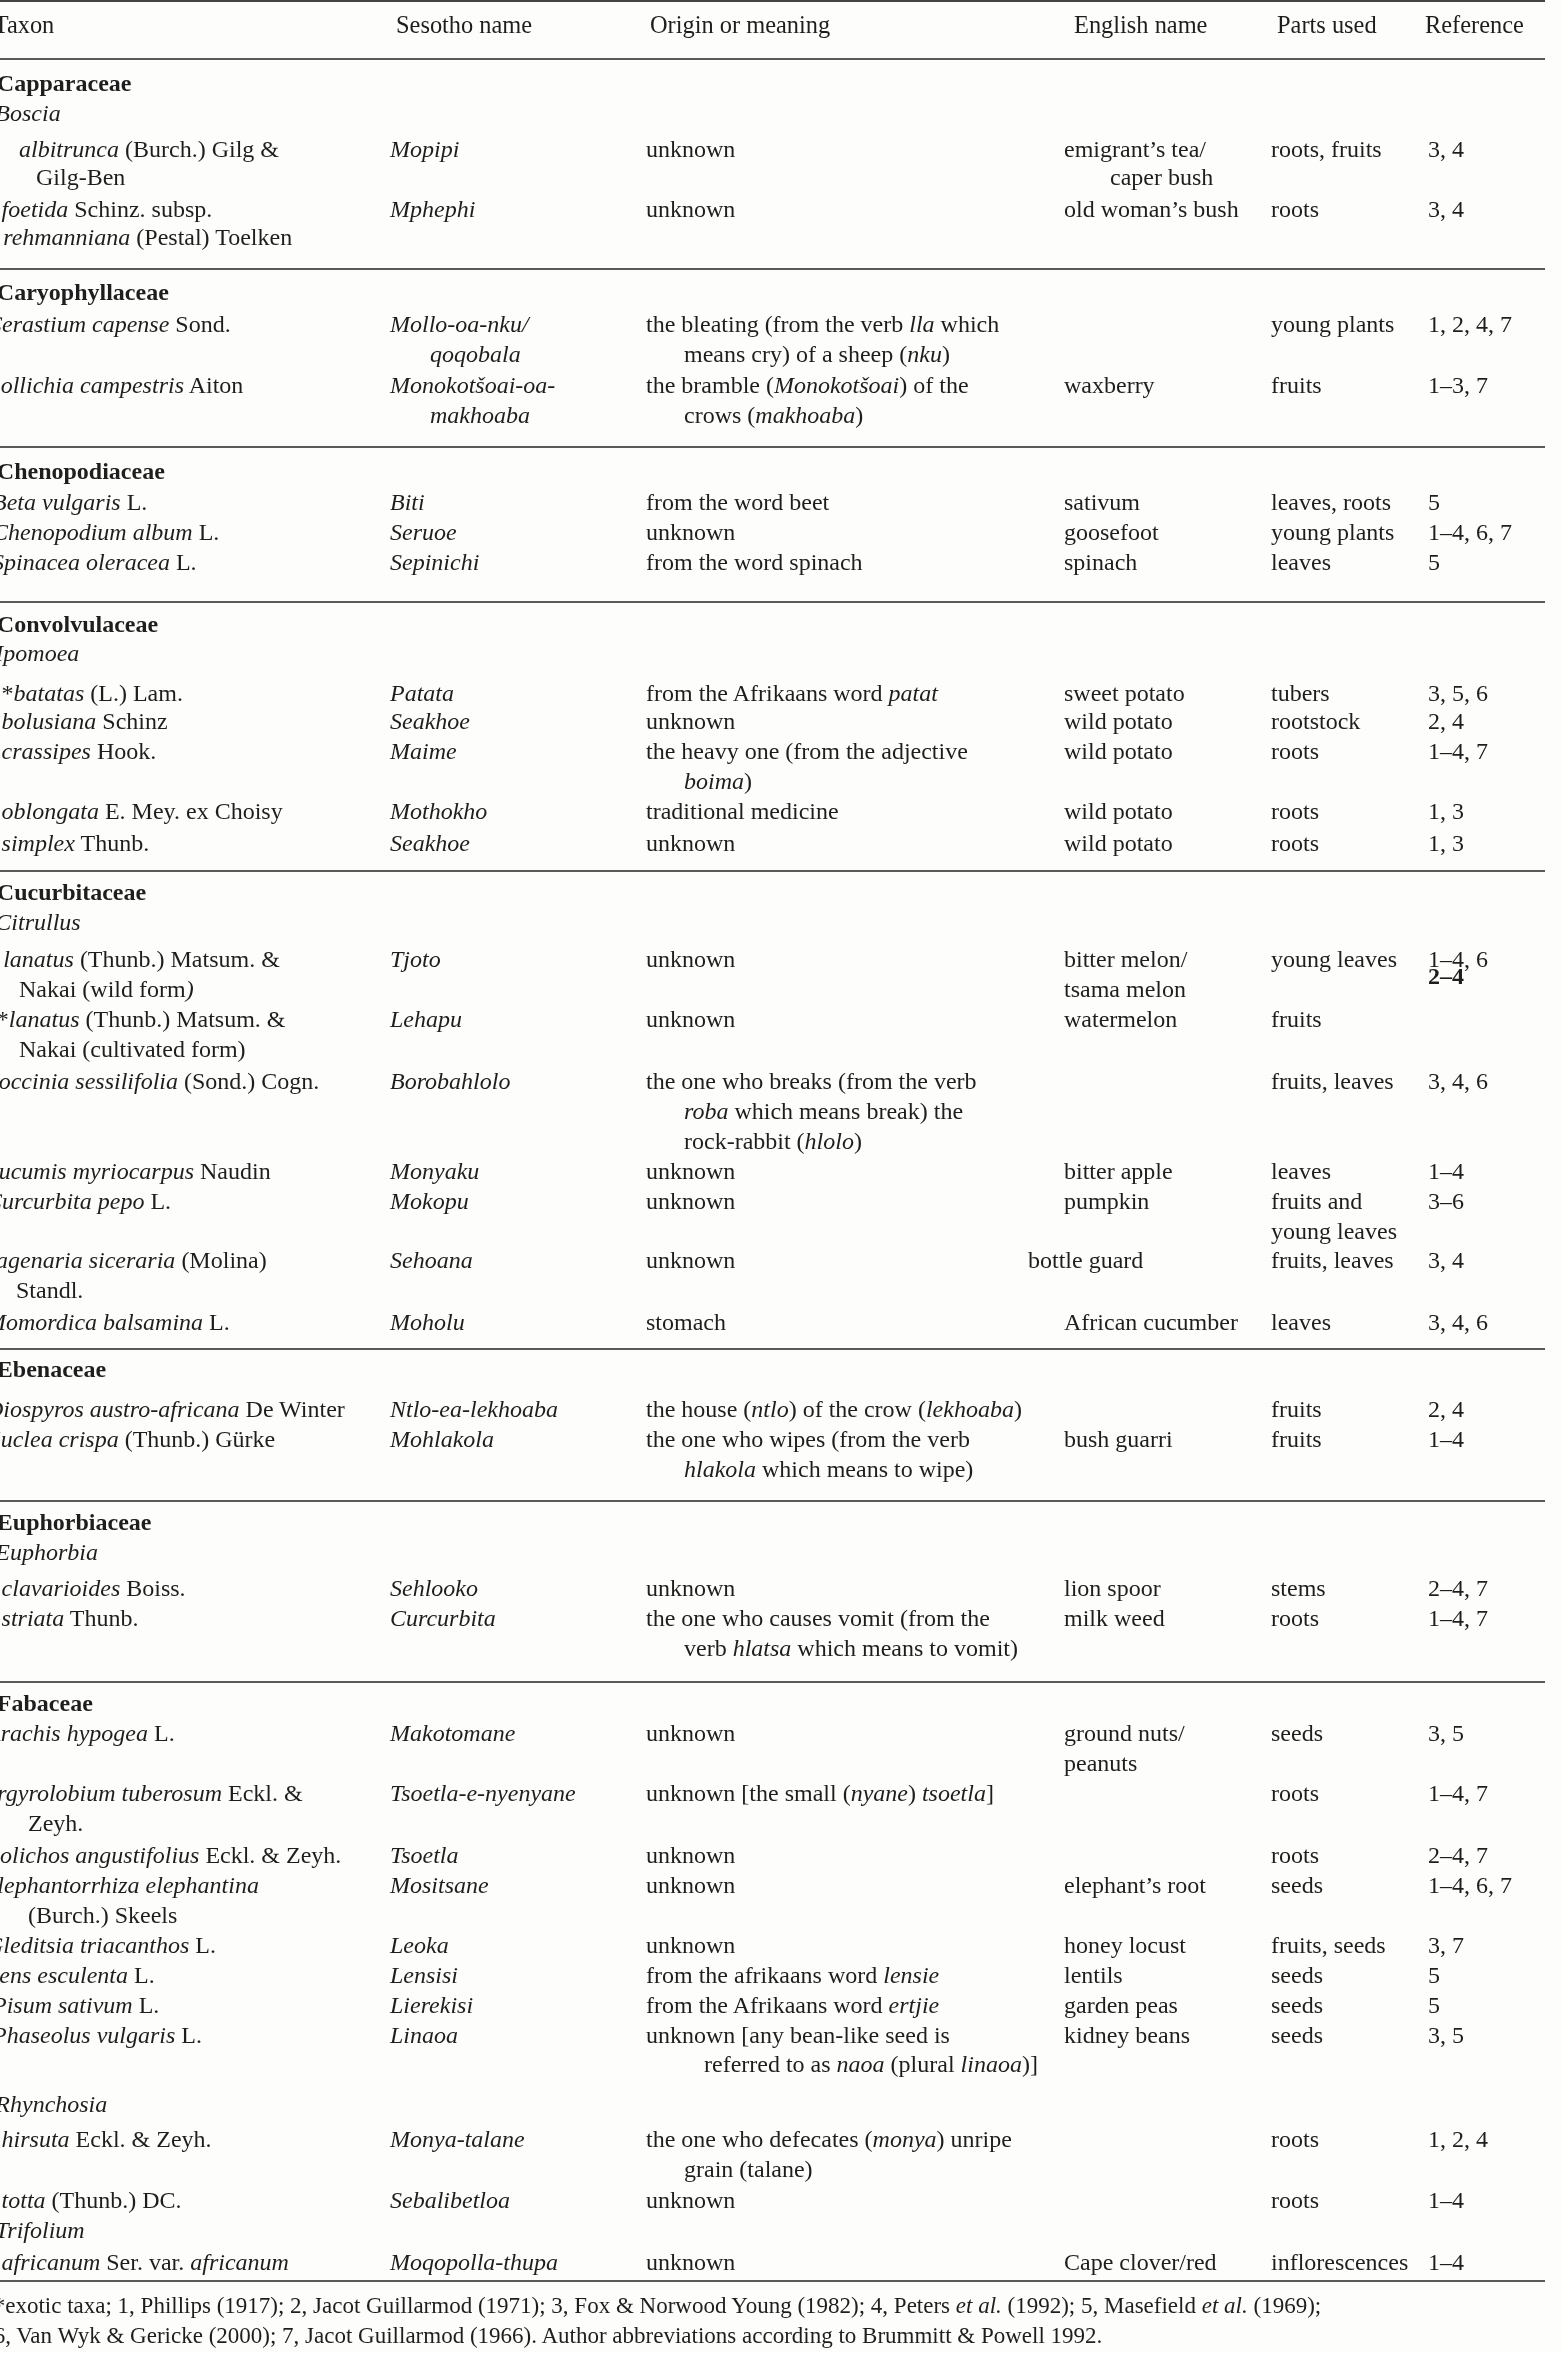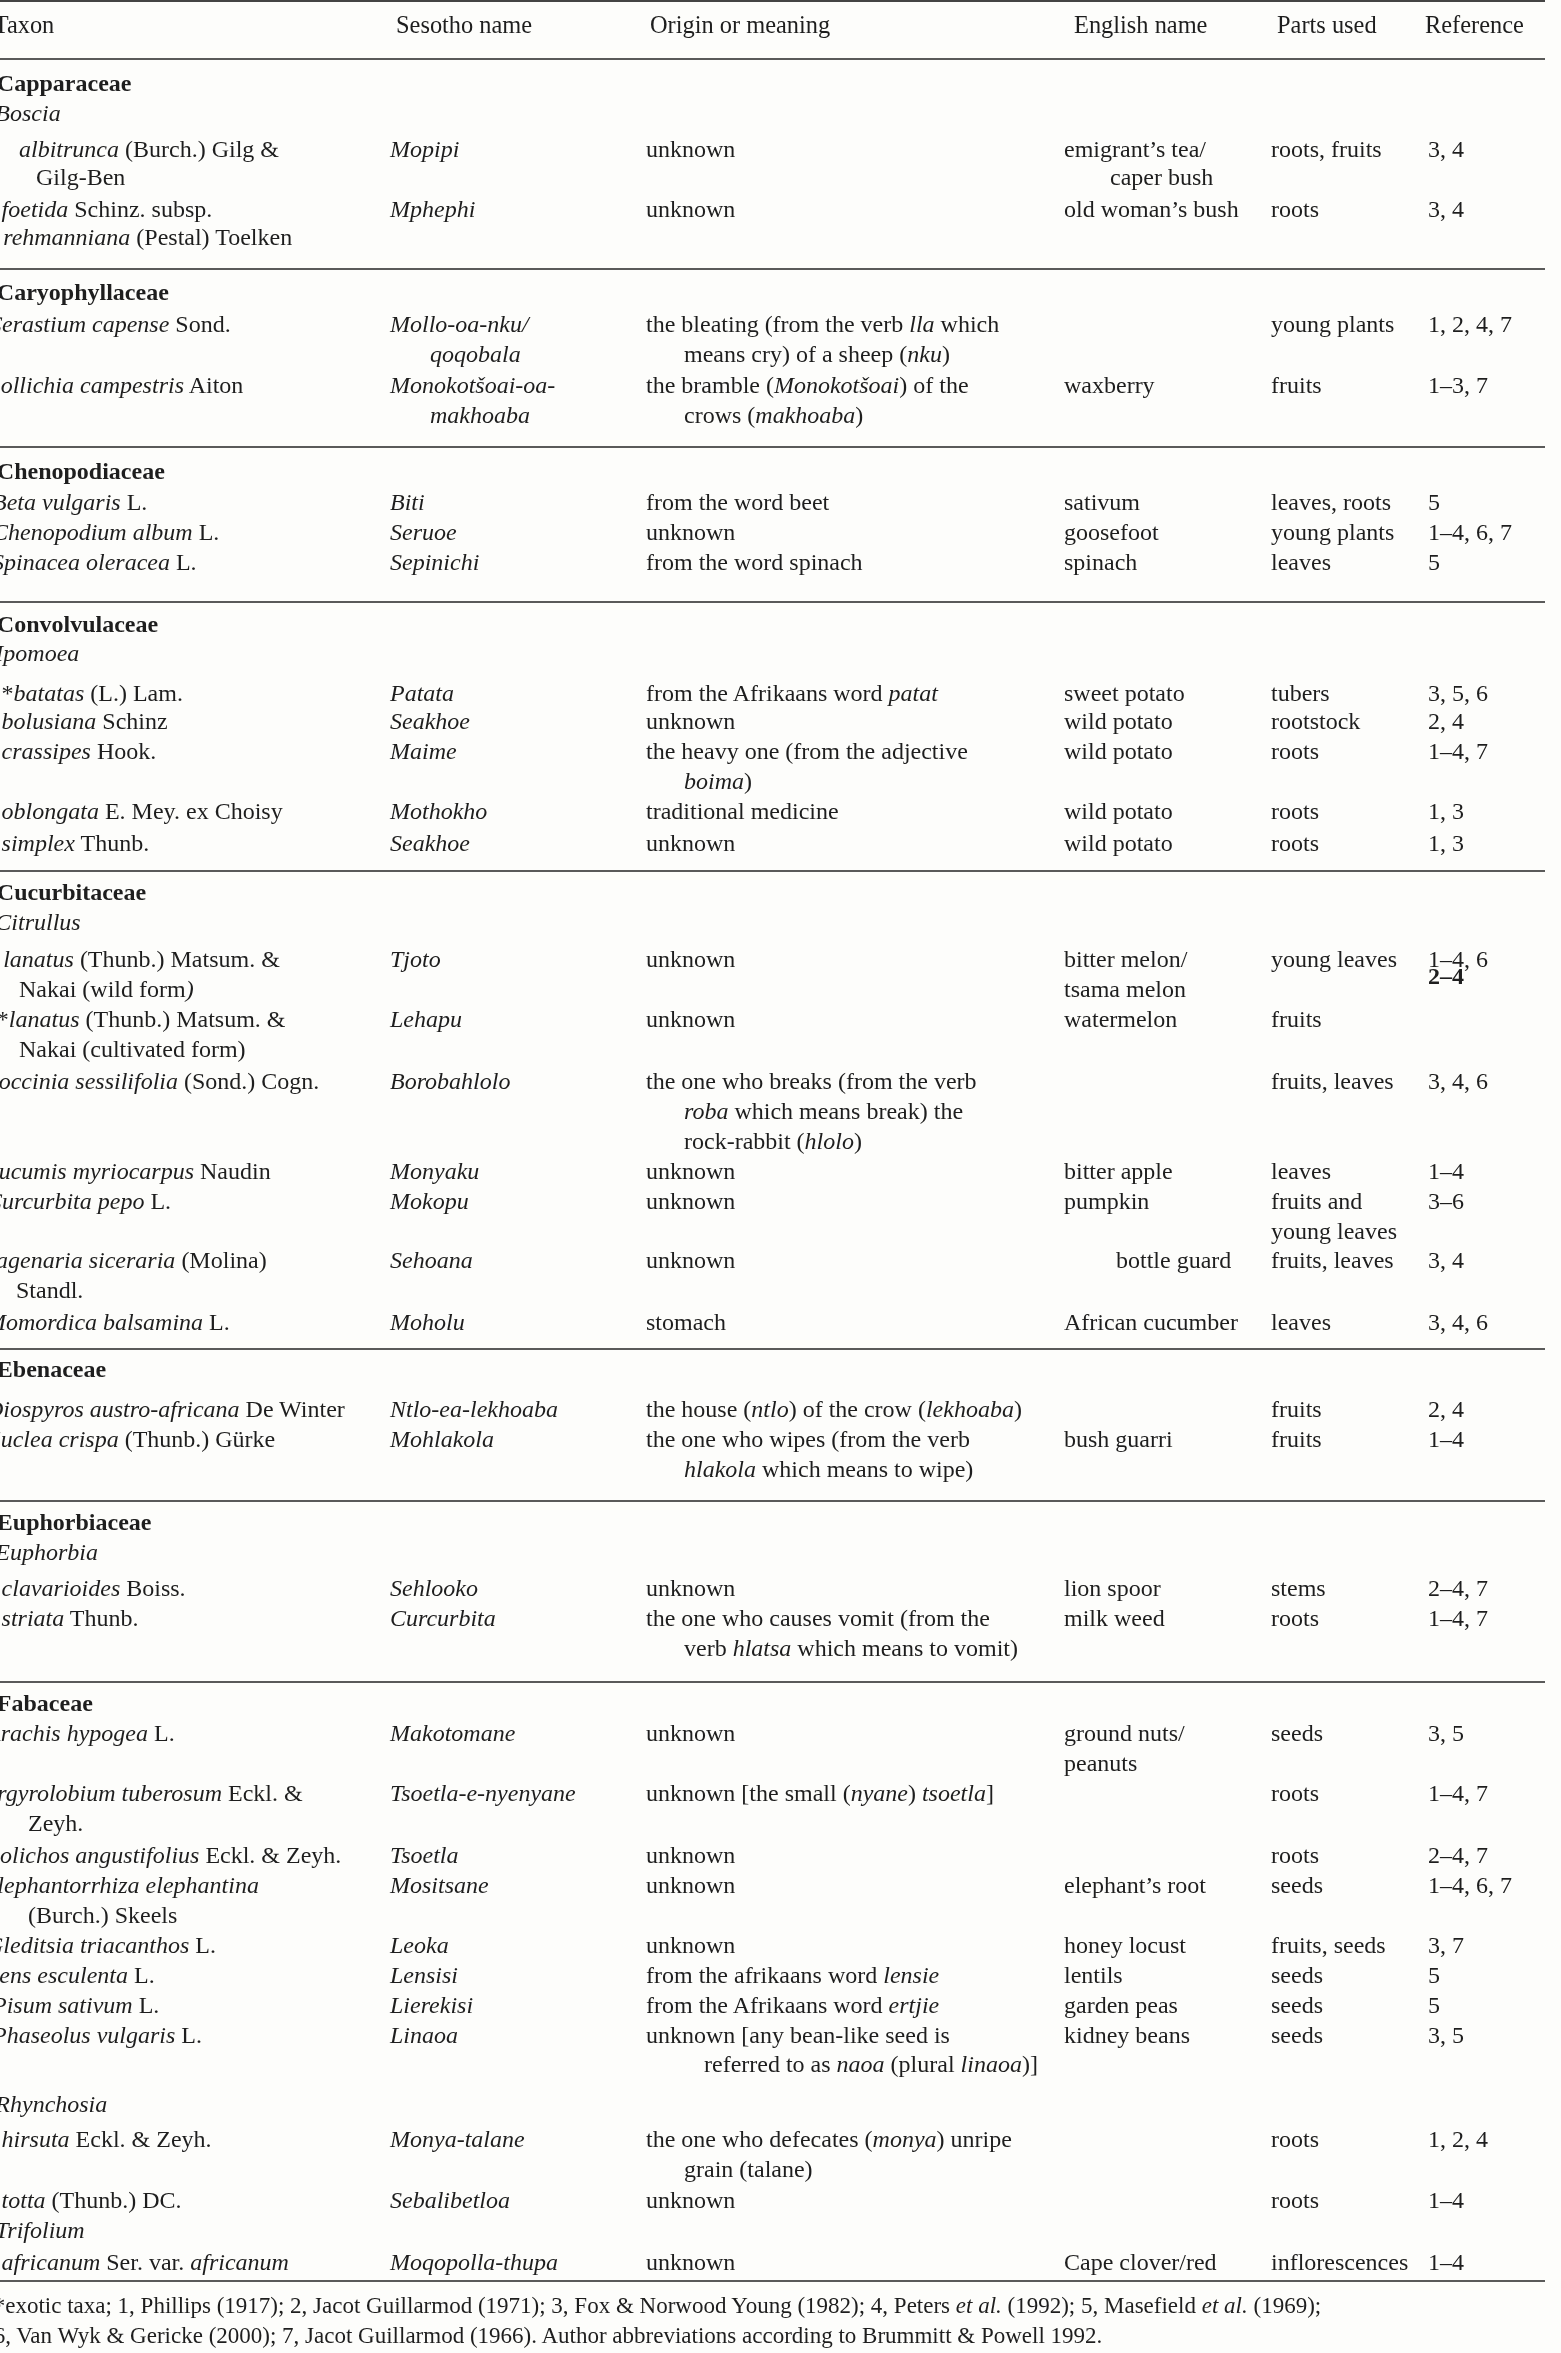--- a/index.html
+++ b/index.html
@@ -223,21 +223,21 @@
           <span class="cell" style="left: 1271px; top: 1186px;">fruits and</span>
           <span class="cell" style="left: 1428px; top: 1186px;">3–6</span>
         </div>
         <div>
           <span class="cell" style="left: 1271px; top: 1216px;">young leaves</span>
         </div>
         <div>
           <span class="cell" style="left: -17.3px; top: 1245px;"><i>Lagenaria siceraria</i> (Molina)</span>
           <span class="cell" style="left: 390px; top: 1245px; font-style: italic;">Sehoana</span>
           <span class="cell" style="left: 646px; top: 1245px;">unknown</span>
-          <span class="cell" style="left: 1116px; top: 1245px;">bottle guard</span>
+          <span class="cell" style="left: 1028px; top: 1245px;">bottle guard</span>
           <span class="cell" style="left: 1271px; top: 1245px;">fruits, leaves</span>
           <span class="cell" style="left: 1428px; top: 1245px;">3, 4</span>
         </div>
         <div>
           <span class="cell" style="left: 16px; top: 1275px;">Standl.</span>
         </div>
         <div>
           <span class="cell" style="left: -14px; top: 1307px;"><i>Momordica balsamina</i> L.</span>
           <span class="cell" style="left: 390px; top: 1307px; font-style: italic;">Moholu</span>
           <span class="cell" style="left: 646px; top: 1307px;">stomach</span>

